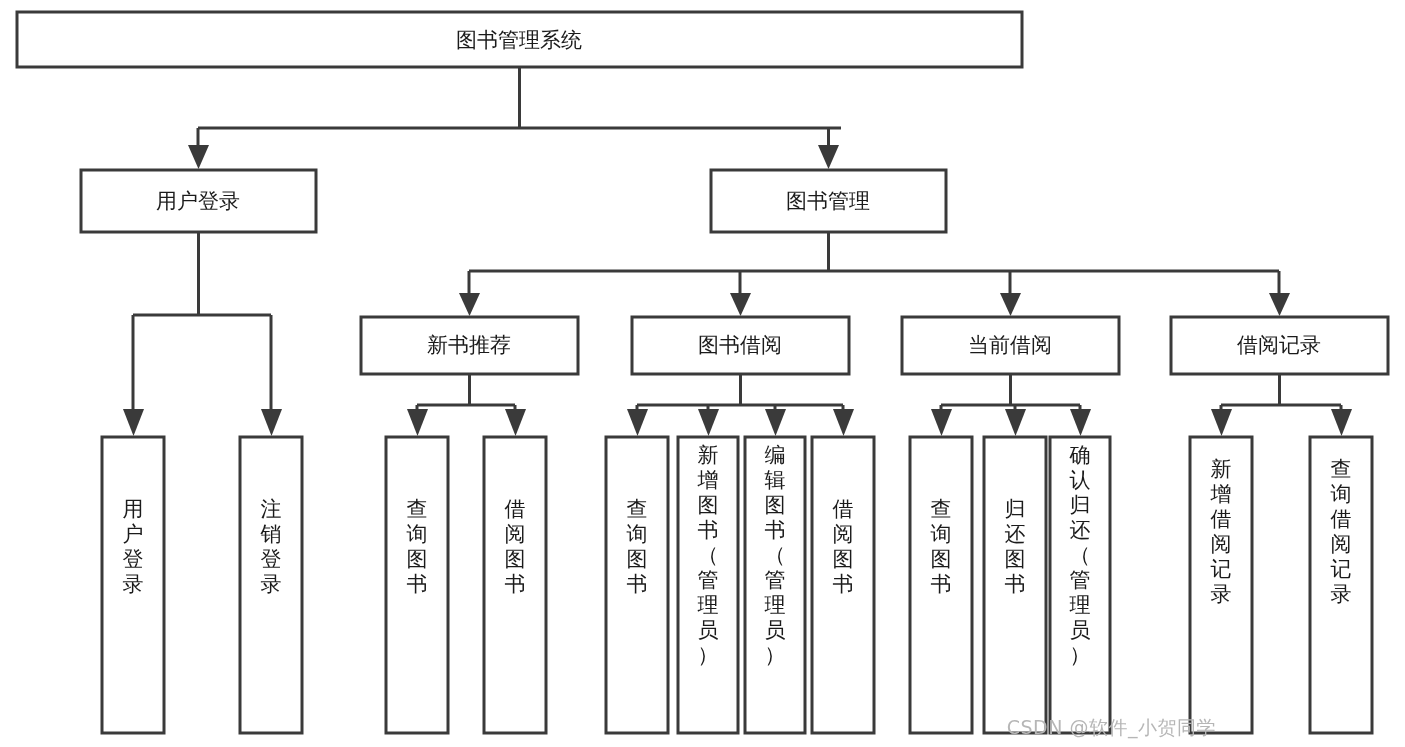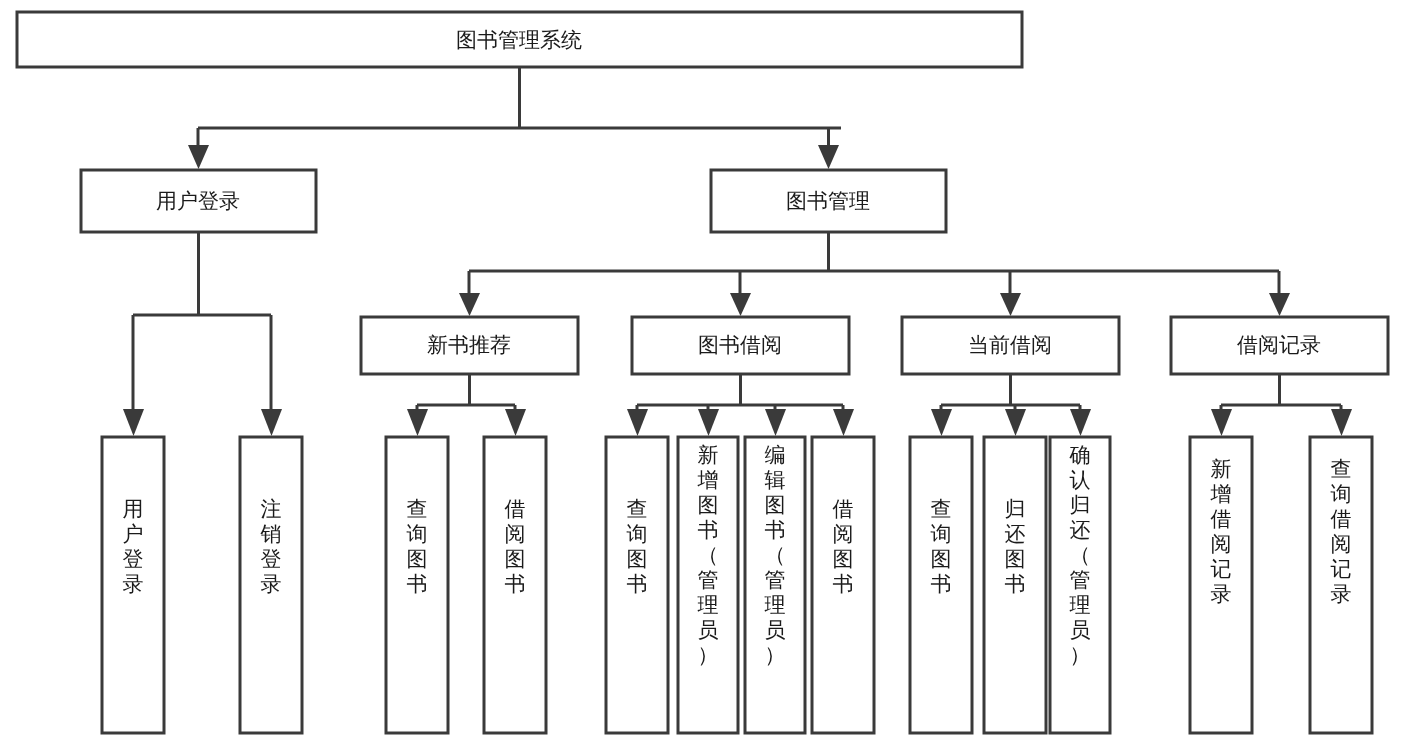--- a/index.html
+++ b/index.html
@@ -274,13 +274,14 @@
           <text class="node-label-v" x="1341" y="501">询</text>
           <text class="node-label-v" x="1341" y="526">借</text>
           <text class="node-label-v" x="1341" y="551">阅</text>
           <text class="node-label-v" x="1341" y="576">记</text>
           <text class="node-label-v" x="1341" y="601">录</text>
         </g>
 
     </g>
   </svg>
 
+  <div class="watermark-text">CSDN @软件_小贺同学</div>
 </div>
 
 </body></html>

